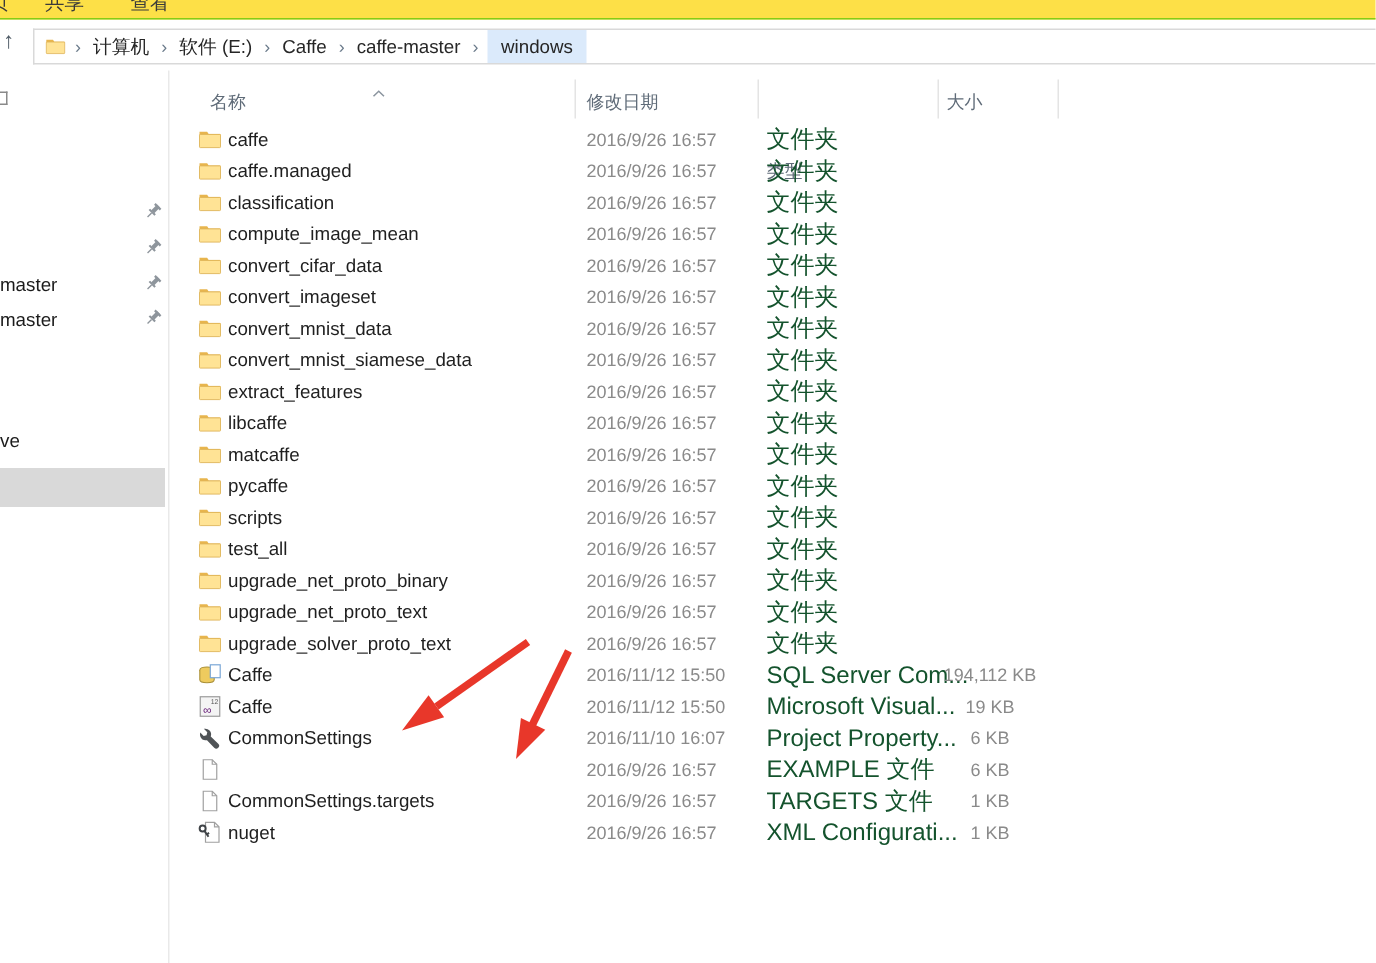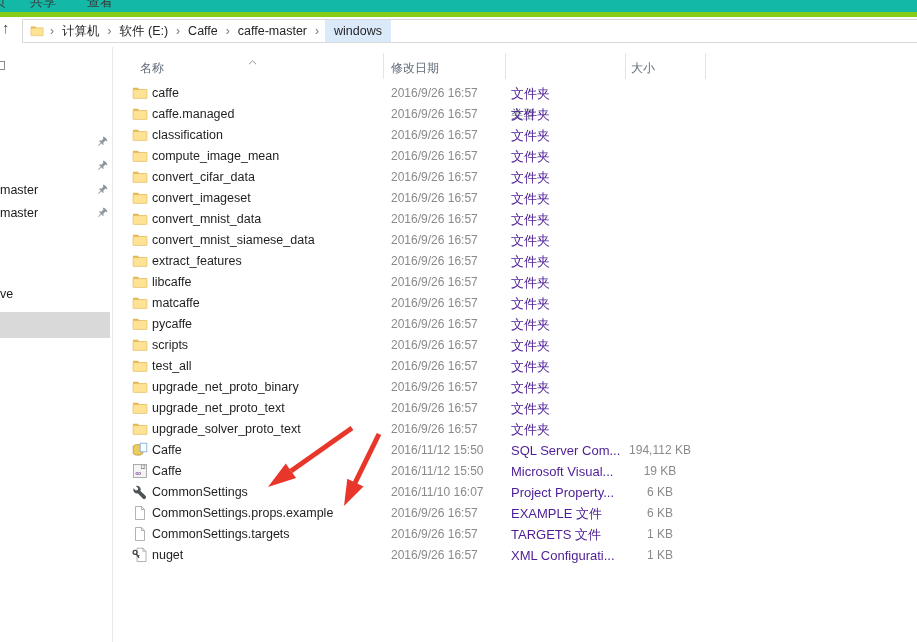--- a/index.html
+++ b/index.html
@@ -2,21 +2,21 @@
 <html><head>
 <meta charset="utf-8">
 <style>
   html,body{margin:0;padding:0;}
   body{
     width:917px;height:642px;position:relative;overflow:hidden;
     background:#fff;font-family:"Liberation Sans",sans-serif;
     -webkit-font-smoothing:antialiased;
   }
   
-  #ribbon{position:absolute;top:0;left:0;right:0;height:12px;border-bottom:5px solid #84cc16;overflow:hidden;background:#14b8a6;}
+  #ribbon{position:absolute;top:0;left:0;right:0;height:12px;border-bottom:1px solid #84cc16;overflow:hidden;background:#fde047;}
   #ribbon span{position:absolute;top:-7px;font-size:13px;color:#3a3a3a;white-space:nowrap;}
   #ribbon .tab-partial{left:-7px;}
   #ribbon .tab-1{left:30px;}
   #ribbon .tab-2{left:87px;}
   
   #up-arrow{position:absolute;left:2px;top:20px;font-size:15px;color:#4f5b66;line-height:1;cursor:default;}
   #address-bar{
     position:absolute;left:22px;top:19px;right:0;height:24px;box-sizing:border-box;
     border:1px solid #d9d9d9;border-right:none;background:#fff;
     display:flex;align-items:stretch;font-size:12.5px;color:#262626;
@@ -42,21 +42,21 @@
   .hdr-sep{position:absolute;top:0;width:1px;height:26px;background:#e4e4e4;}
   .sep-1{left:271px;} .sep-2{left:393px;} .sep-3{left:513px;} .sep-4{left:593px;}
   
   #file-list{position:absolute;left:112px;top:83px;right:0;}
   .row{position:relative;height:21px;}
   .row-icon{position:absolute;left:20px;top:2px;width:16px;height:16px;}
   .row-icon svg{width:16px;height:16px;display:block;}
   .cell{position:absolute;top:0;line-height:21px;white-space:nowrap;}
   .cell-name{left:40px;font-size:12.5px;color:#1f1f1f;}
   .cell-date{left:279px;font-size:12px;color:#8a8a8a;}
-  .cell-type{left:399px;font-size:13px;color:#4c1d95;}
+  .cell-type{left:399px;font-size:16px;color:#14532d;}
   .cell-size{left:505px;width:86px;text-align:center;font-size:12px;color:#8a8a8a;}
   
   #arrows{position:absolute;left:0;top:0;pointer-events:none;z-index:6;}
 </style>
 </head>
 <body>
 
 <div id="ribbon">
   <span class="tab-partial">页</span>
   <span class="tab-1">共享</span>
@@ -402,21 +402,20 @@
     <span class="cell cell-size">6 KB</span>
   </div>
 
   <div class="row">
     <span class="row-icon">
         <svg viewBox="0 0 16 16">
           <path d="M3.5 1.5h6l3 3v10h-9z" fill="#fff" stroke="#a0a0a0" stroke-width="0.8"></path>
           <path d="M9.5 1.5v3h3" fill="none" stroke="#a0a0a0" stroke-width="0.8"></path>
         </svg>
       </span>
-    <span class="cell cell-name">CommonSettings.props.example</span>
     <span class="cell cell-date">2016/9/26 16:57</span>
     <span class="cell cell-type">EXAMPLE 文件</span>
     <span class="cell cell-size">6 KB</span>
   </div>
 
   <div class="row">
     <span class="row-icon">
         <svg viewBox="0 0 16 16">
           <path d="M3.5 1.5h6l3 3v10h-9z" fill="#fff" stroke="#a0a0a0" stroke-width="0.8"></path>
           <path d="M9.5 1.5v3h3" fill="none" stroke="#a0a0a0" stroke-width="0.8"></path>

